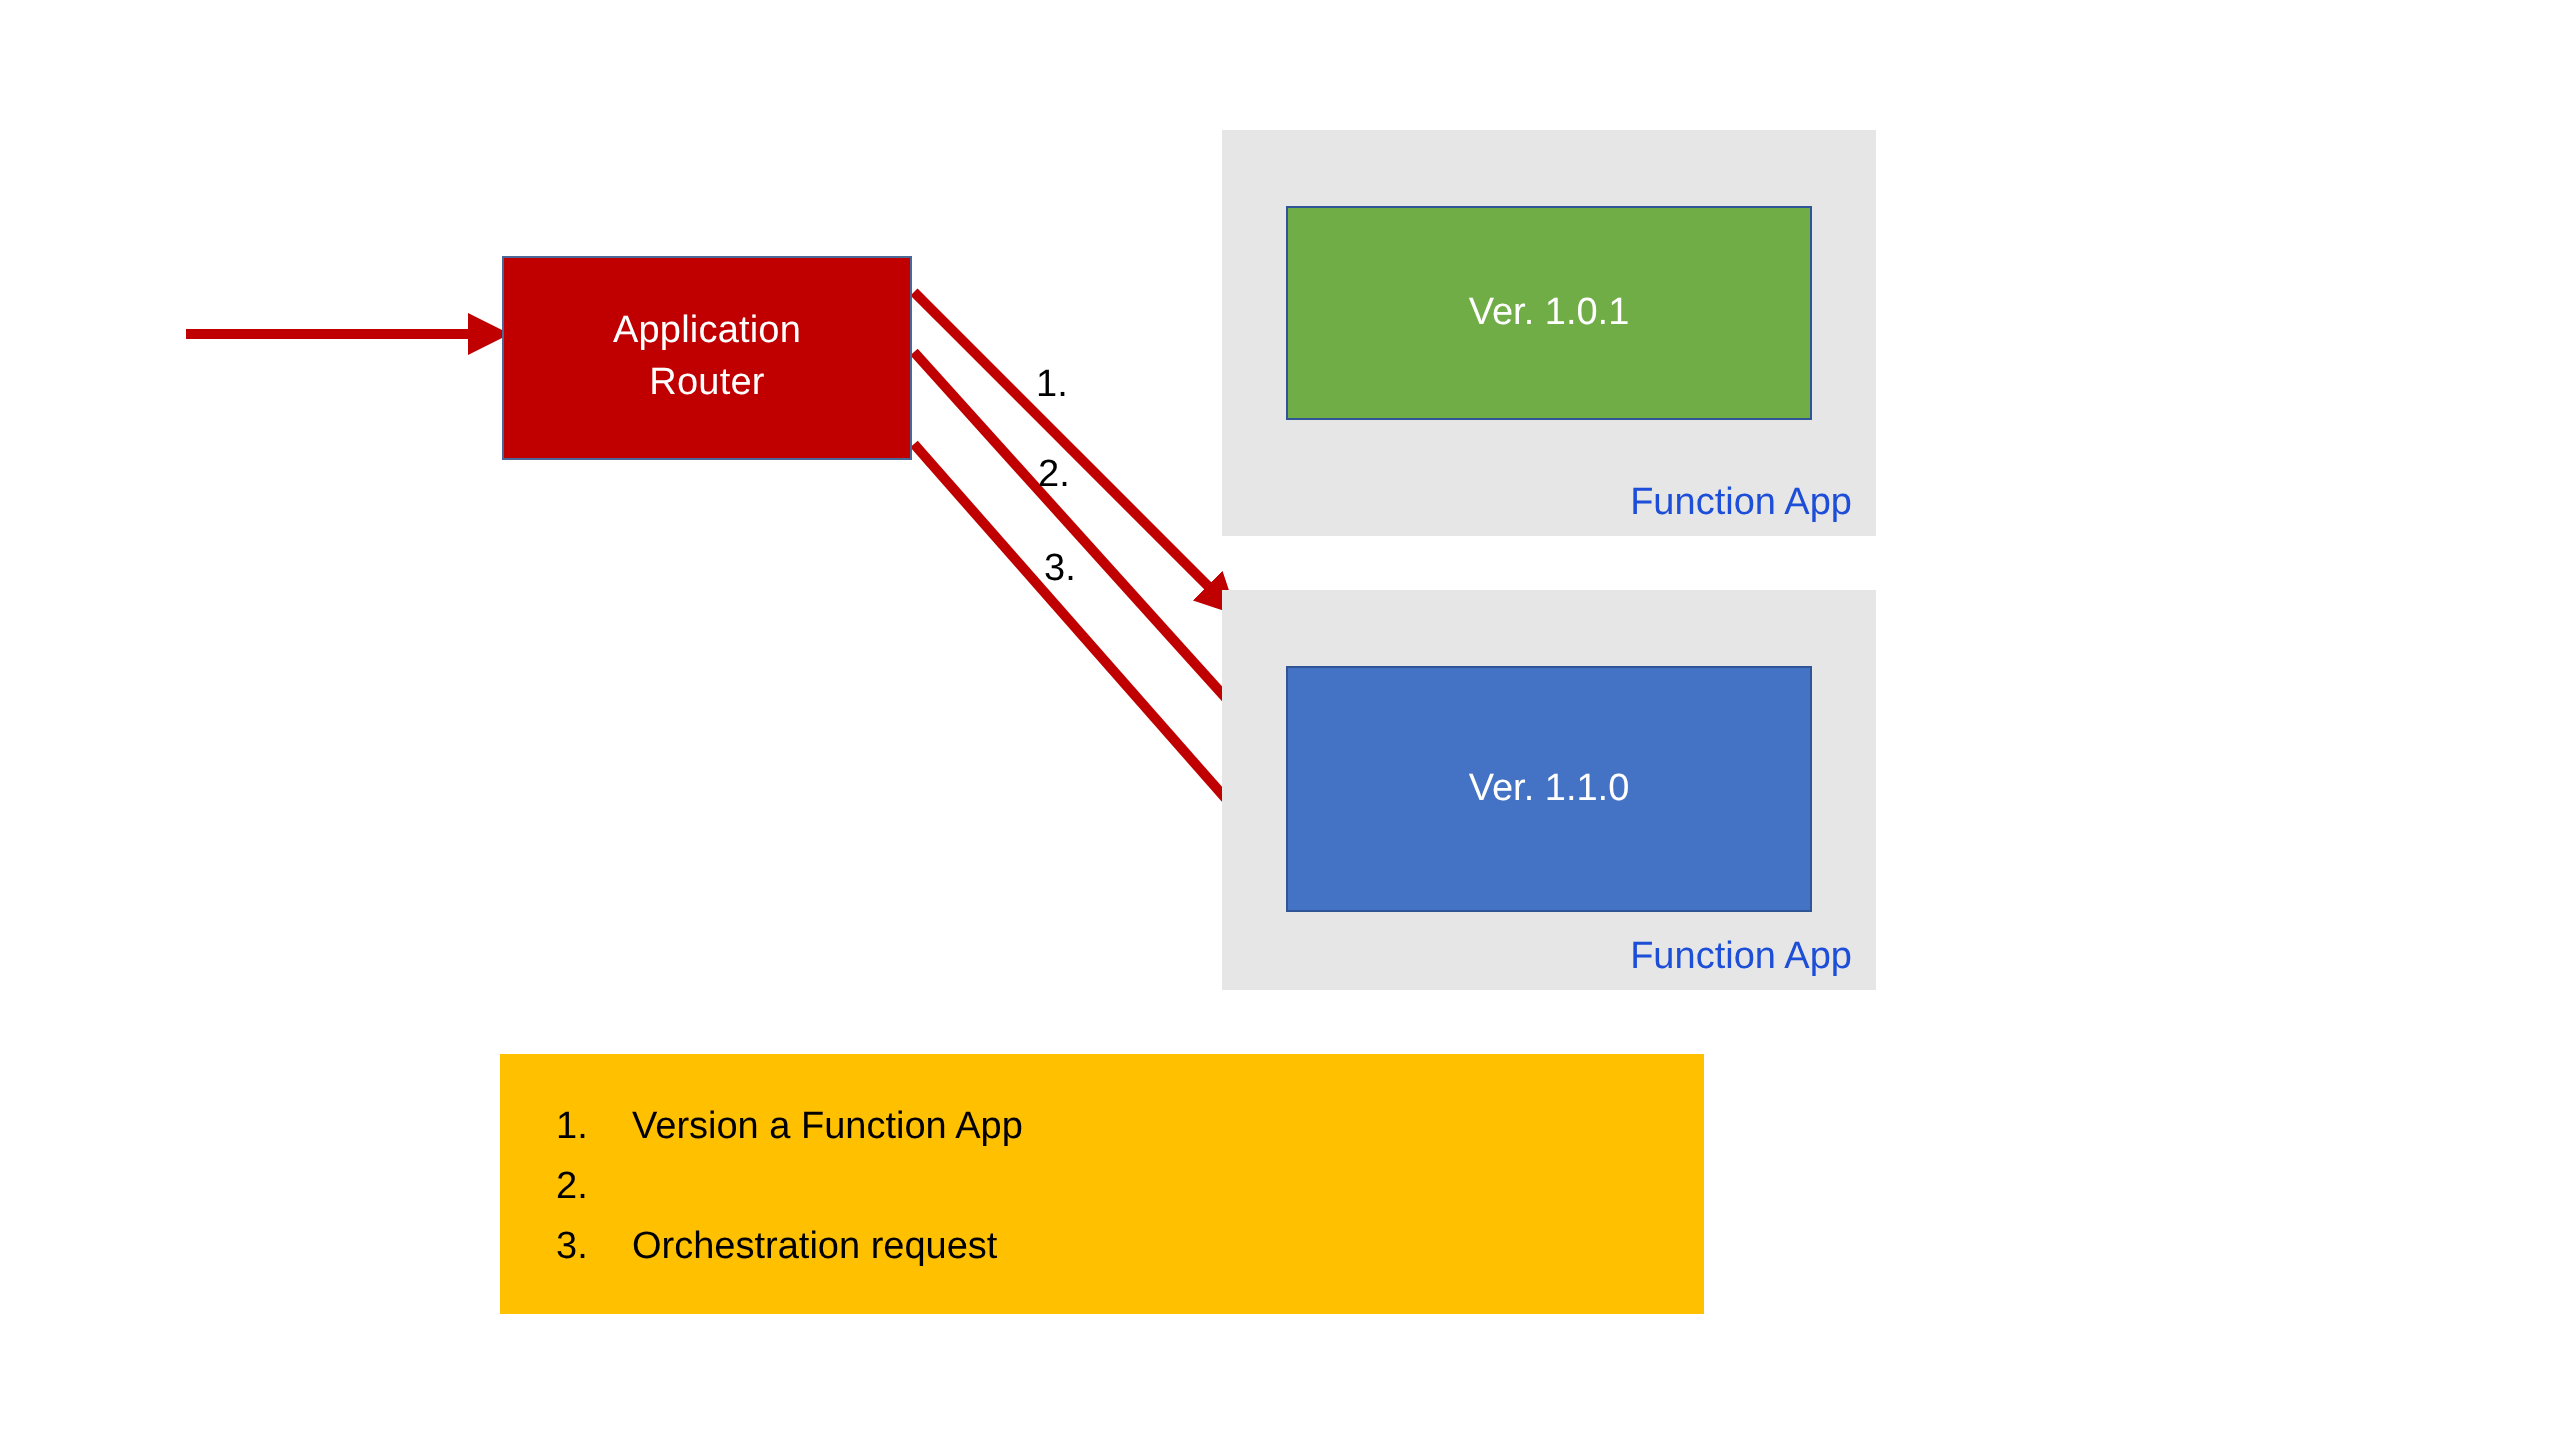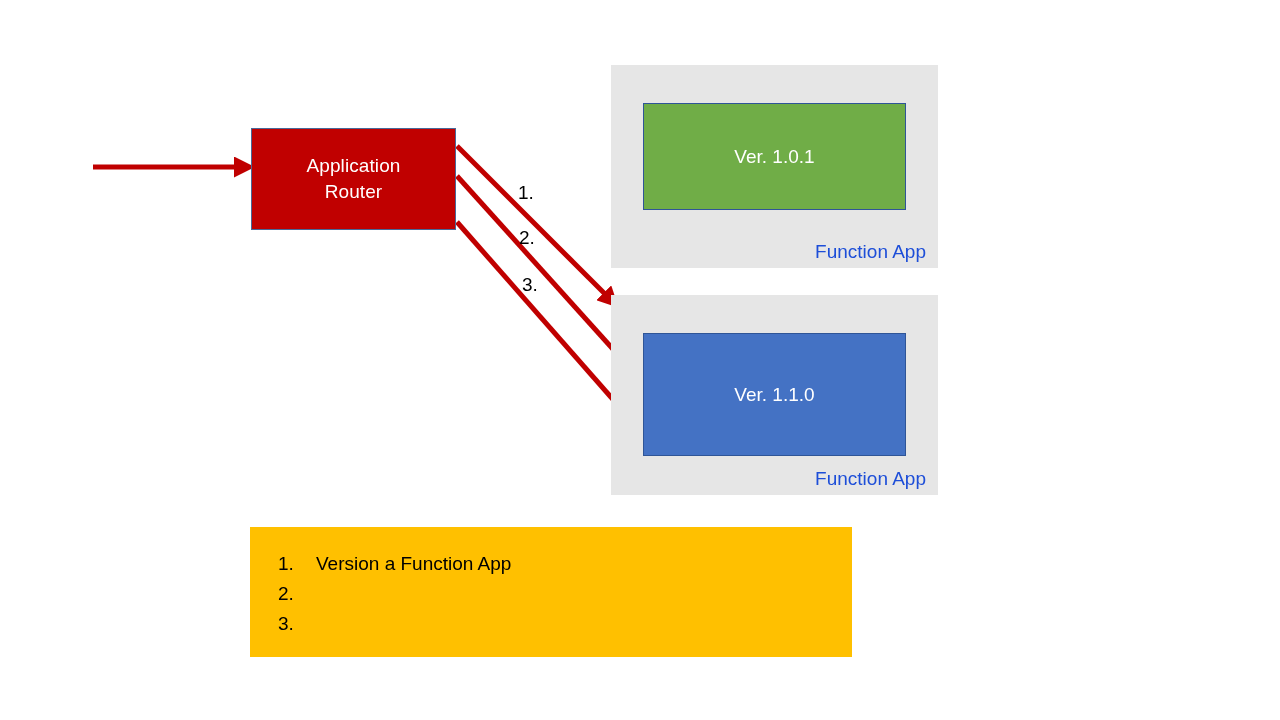--- a/index.html
+++ b/index.html
@@ -178,17 +178,18 @@
     <ul class="legend-list">
       <li class="legend-item">
         <span class="legend-num">1.</span>
         <span class="legend-text">Version a Function App</span>
       </li>
       <li class="legend-item">
         <span class="legend-num">2.</span>
       </li>
       <li class="legend-item">
         <span class="legend-num">3.</span>
+        <span class="legend-text">Orchestration request</span>
       </li>
     </ul>
   </div>
 
 </div>
 
 </body></html>

